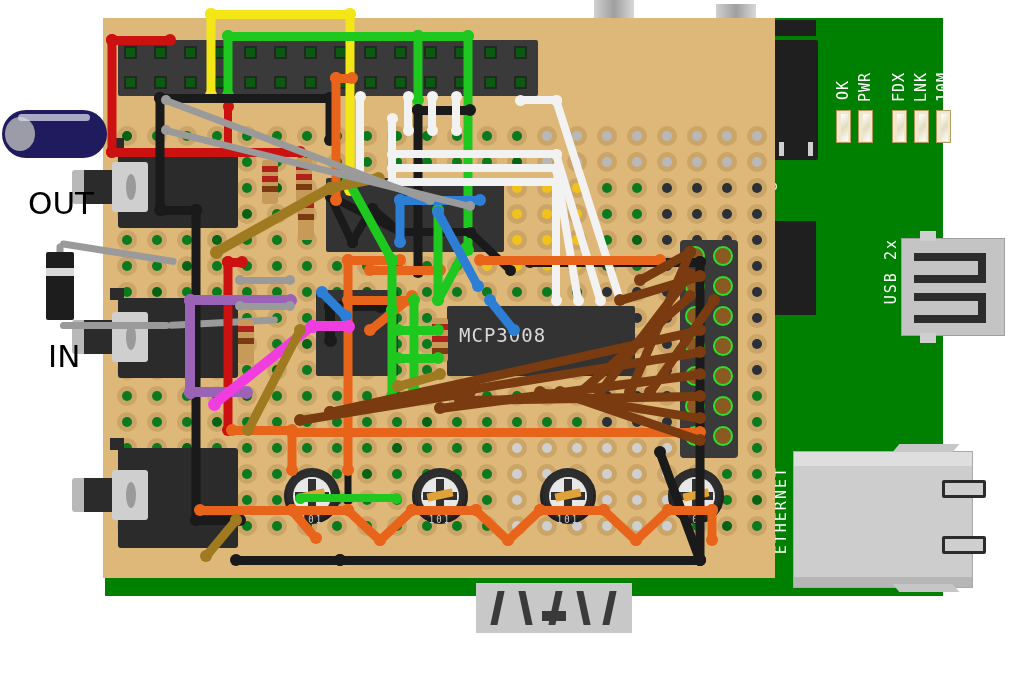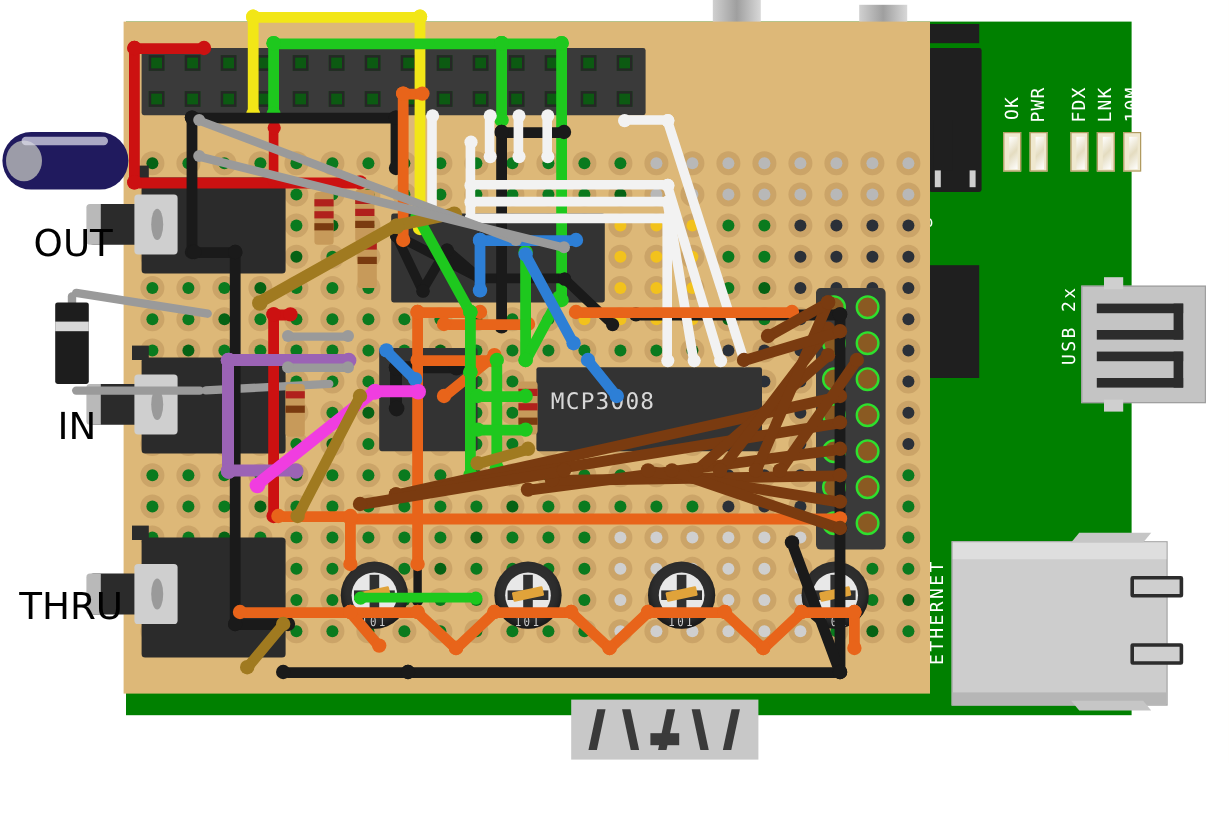--- a/index.html
+++ b/index.html
@@ -1313,21 +1313,20 @@
   <div class="jack" style="left:118px;top:448px;width:120px;height:100px;">
     <div class="tab" style="left:-8px;top:-10px;"></div>
     <div class="barrel" style="top:30px;"></div>
     <div class="ring1" style="top:30px;"></div>
     <div class="plate" style="top:22px;"></div>
     <div class="hole" style="top:34px;"></div>
   </div>
 
   <div class="sidelabel" style="left:28px;top:185px;">OUT</div>
   <div class="sidelabel" style="left:48px;top:338px;">IN</div>
-  <div class="sidelabel" style="left:16px;top:488px;">THRU</div>
 
   <div class="ecap">
     <div class="cap-end"></div>
     <div class="gloss"></div>
   </div>
 
   <div class="wire" style="left:60px;top:240px;width:118px;height:7px;background:#9a9a9a;transform:rotate(9deg);"></div>
   <div class="wire" style="left:60px;top:240px;width:20px;height:7px;background:#9a9a9a;transform:rotate(90deg);"></div>
   <div class="wire" style="left:60px;top:322px;width:110px;height:7px;background:#9a9a9a;"></div>
   <div class="wire" style="left:168px;top:322px;width:110px;height:7px;background:#9a9a9a;transform:rotate(-3deg);"></div>

